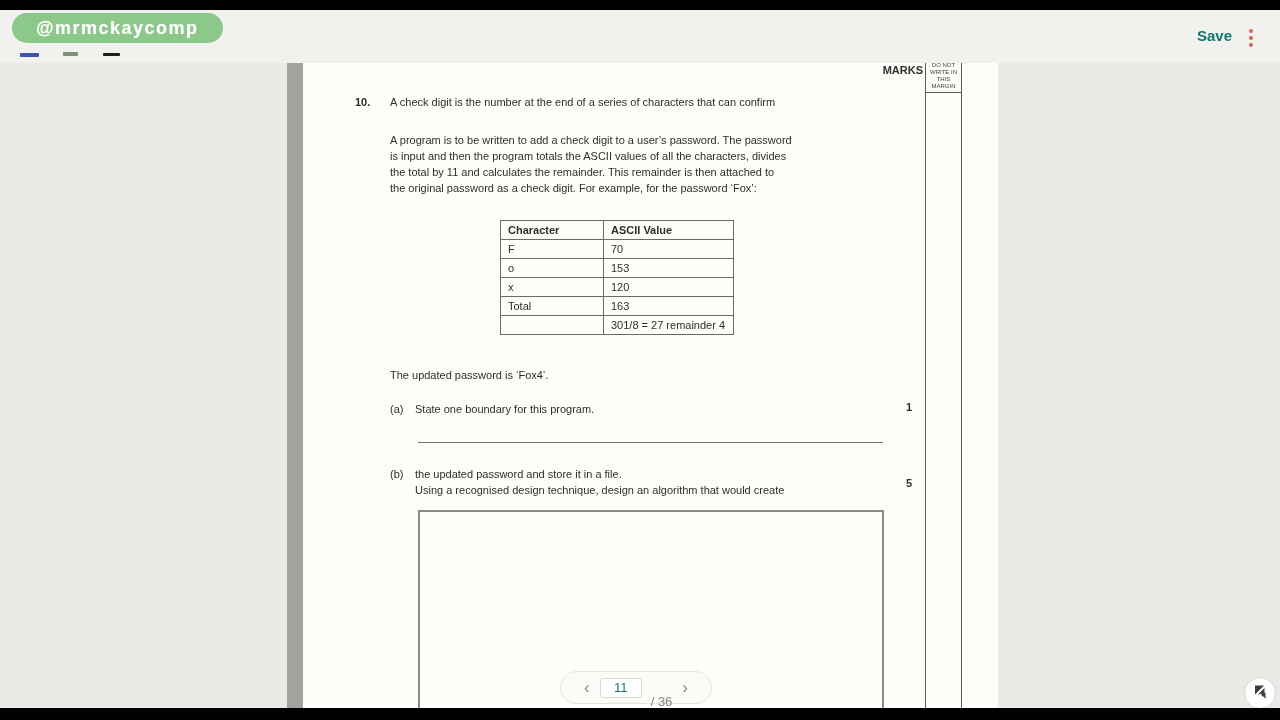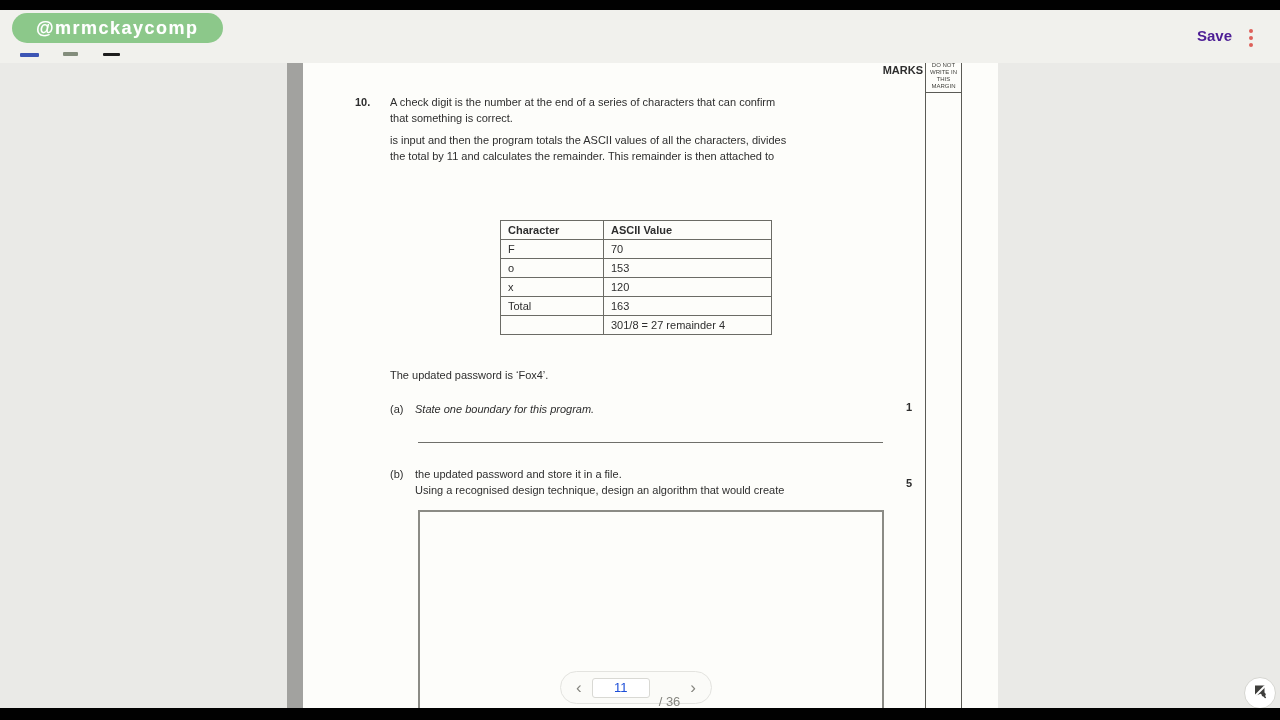--- a/index.html
+++ b/index.html
@@ -13,21 +13,21 @@
   
   .header { position:absolute; left:0; top:10px; width:1280px; height:53px; background:#f1f1ed; z-index:5; }
   .badge  { position:absolute; left:12px; top:3px; height:30px; padding:0 24px; background:#8cc88a;
             border-radius:17px; color:#fff; font-weight:bold; font-size:18px; line-height:30px;
             letter-spacing:1.5px; z-index:7; text-shadow:0 0 1px rgba(255,255,255,.4); }
   .tool-mark { position:absolute; border-radius:1px; z-index:6; }
   .tool-blue  { left:20px; top:43px; width:19px; height:4px; background:#3c55b4; }
   .tool-green { left:63px; top:42px; width:15px; height:4px; background:#5e6b55; opacity:.75; }
   .tool-black { left:103px; top:43px; width:17px; height:3px; background:#1d1d1d; }
 
-  .save-button { position:absolute; right:48px; top:17px; color:#4c1d95; font-size:15px; font-weight:600;
+  .save-button { position:absolute; right:48px; top:17px; color:#0f766e; font-size:15px; font-weight:600;
                  cursor:pointer; background:none; border:none; font-family:inherit; }
   .kebab { position:absolute; right:22px; top:19px; width:14px; height:18px; display:flex; flex-direction:column;
            align-items:center; justify-content:space-between; cursor:pointer; }
   .kebab i { width:4px; height:4px; border-radius:50%; background:#dd6059; }
 
   
   .scroll-strip { position:absolute; left:287px; top:63px; width:16px; height:645px; background:#a2a29f; z-index:4; }
   .page { position:absolute; left:303px; top:63px; width:695px; height:645px; background:#fdfdfa; z-index:3;
           color:#2e2e2e; overflow:hidden; }
 
@@ -38,46 +38,46 @@
                  border-left:1px solid #5b5b55; border-right:1px solid #5b5b55; }
   .margin-note { padding:1px 1px 2px; font-size:6px; line-height:7px; text-align:center;
                  color:#44443f; border-bottom:1px solid #5b5b55; }
 
   
   .doc-text { font-size:11px; line-height:16px; color:#2e2e2e; }
   .q-number { position:absolute; left:52px; top:31px; font-weight:bold; }
   .para1 { position:absolute; left:87px; top:31px; width:500px; }
   .para2 { position:absolute; left:87px; top:69px; width:500px; }
 
-  .ascii-table { position:absolute; left:197px; top:157px; width:272px; border-collapse:collapse; }
+  .ascii-table { position:absolute; left:197px; top:157px; width:234px; border-collapse:collapse; }
   .ascii-table td { border:1px solid #6b6b65; height:19px; padding:0 0 0 7px;
                     font-size:11px; color:#2e2e2e; vertical-align:middle; }
   .ascii-table td.c1 { width:103px; }
   .ascii-table tr.head td { font-weight:bold; }
 
   .pwd-note { position:absolute; left:87px; top:304px; }
   .part-label { position:absolute; left:87px; }
   .part-text  { position:absolute; left:112px; }
-  .pa-label { top:338px; } .pa-text { top:338px; width:400px;font-style:italic; }
+  .pa-label { top:338px; } .pa-text { top:338px; width:400px; }
   .pb-label { top:403px; } .pb-text { top:403px; width:460px; }
   .mark-value { position:absolute; left:598px; width:16px; text-align:center; font-weight:bold; font-size:11px; }
   .mark-a { top:338px; } .mark-b { top:414px; }
 
   .answer-line { position:absolute; left:115px; top:379px; width:465px; border-bottom:1px solid #6f6f6a; }
   .answer-box  { position:absolute; left:115px; top:447px; width:466px; height:210px;
                  border:2px solid #8b8b85; background:transparent; }
 
   
   .page-nav { position:absolute; left:560px; top:671px; width:152px; height:33px; background:#fbfbf8;
               border:1px solid #e3e3df; border-radius:17px; display:flex; align-items:center;
               justify-content:center; gap:9px; z-index:10; }
   .nav-chevron { font-size:17px; color:#85857f; line-height:1; cursor:pointer; background:none; border:none;
                  font-family:inherit; padding:0 1px; }
-  .page-input { width:58px; height:20px; border:1px solid #d9d9d4; border-radius:3px; background:#fff;
-                text-align:center; font-size:13px; color:#1d4ed8; font-family:inherit; }
+  .page-input { width:42px; height:20px; border:1px solid #d9d9d4; border-radius:3px; background:#fff;
+                text-align:center; font-size:13px; color:#0f766e; font-family:inherit; }
   .page-total { font-size:13px; color:#85857f; white-space:pre;margin-top:28px; }
 
   
   .fab { position:absolute; left:1244px; top:677px; width:32px; height:32px; border-radius:50%;
          background:#fff; border:1px solid #d6d6d1; display:flex; align-items:center; justify-content:center;
          cursor:pointer; z-index:10; }
 </style>
 </head>
 <body>
 
@@ -110,26 +110,27 @@
         <div>WRITE IN</div>
         <div>THIS</div>
         <div>MARGIN</div>
       </div>
     </div>
 
     <div class="q-number doc-text">10.</div>
 
     <div class="para1 doc-text">
       <div>A check digit is the number at the end of a series of characters that can confirm</div>
-      <div>that something is correct.</div>
     </div>
 
     <div class="para2 doc-text">
+      <div>A program is to be written to add a check digit to a user’s password. The password</div>
       <div>is input and then the program totals the ASCII values of all the characters, divides</div>
       <div>the total by 11 and calculates the remainder. This remainder is then attached to</div>
+      <div>the original password as a check digit. For example, for the password ‘Fox’:</div>
     </div>
 
     <table class="ascii-table">
       <tbody>
           <tr class="head">
         <td class="c1">Character</td>
         <td>ASCII Value</td>
       </tr>
       <tr>
         <td class="c1">F</td>

